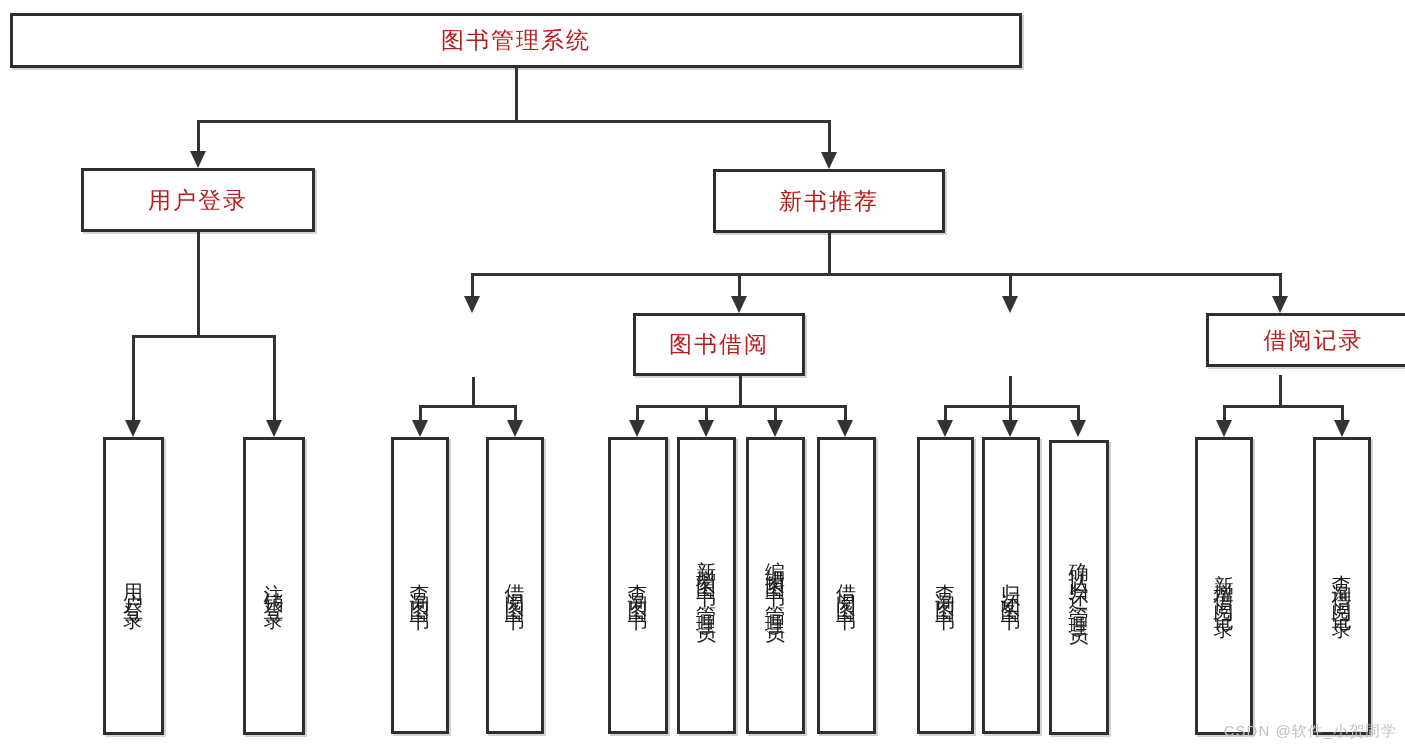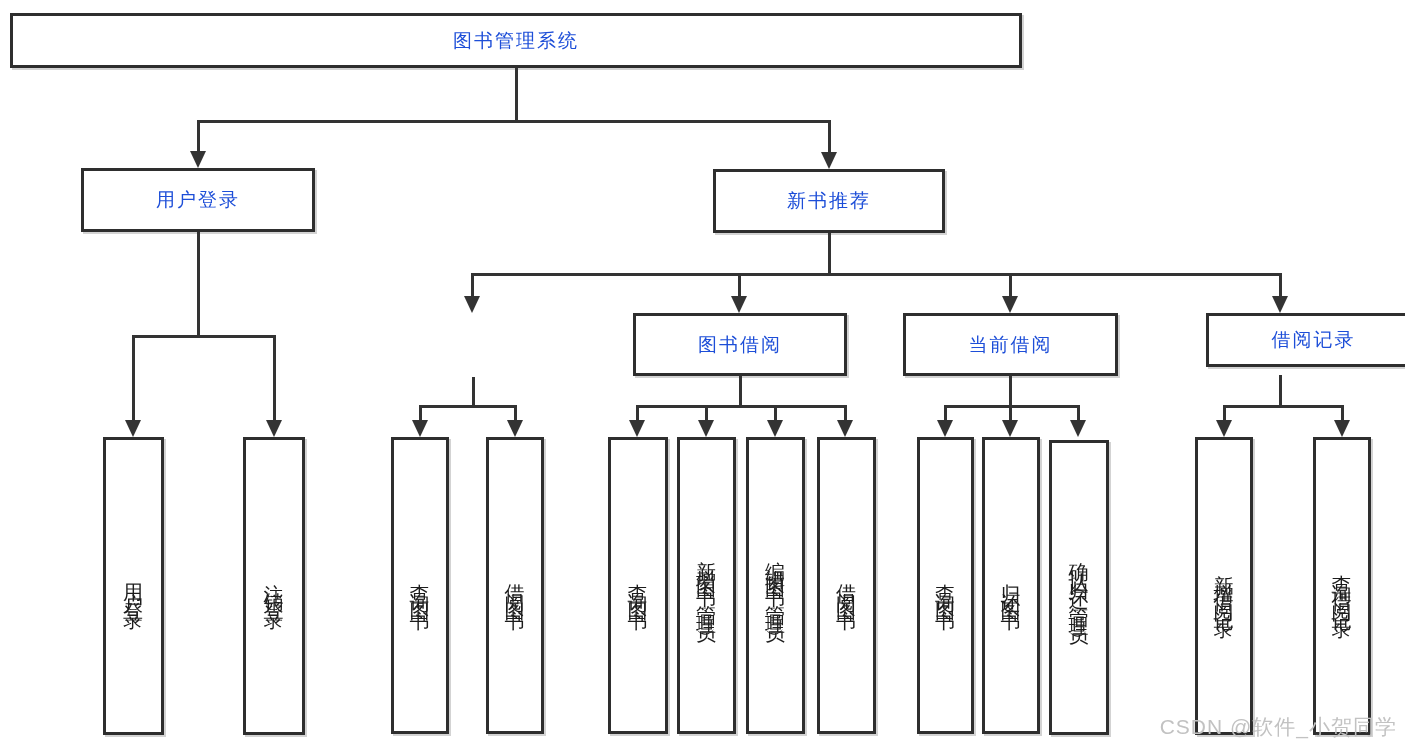--- a/index.html
+++ b/index.html
@@ -23,24 +23,24 @@
     position: absolute;
     box-sizing: border-box;
     border: 3px solid #2e2e2e;
     background: #ffffff;
     display: flex;
     align-items: center;
     justify-content: center;
     box-shadow: 2px 2px 0 rgba(130,130,130,0.35);
   }
   .node .lbl {
-    font-size: 19px;
+    font-size: 23px;
     letter-spacing: 2px;
     white-space: nowrap;
-    color: #1d4ed8;
+    color: #b91c1c;
     font-family: Liberation Mono, monospace;
   }
   .node .vlbl {
     writing-mode: vertical-rl;
     text-orientation: mixed;
     font-size: 20px;
     letter-spacing: 9px;
     line-height: 1;
     color: #1c1c1c;
   }
@@ -59,21 +59,21 @@
     width: 0;
     height: 0;
     border-left: 8px solid transparent;
     border-right: 8px solid transparent;
     border-top: 17px solid #333333;
   }
   .watermark {
     position: absolute;
     right: 8px;
     bottom: 6px;
-    font-size: 21px;
+    font-size: 15px;
     color: #c2c2c2;
     letter-spacing: 1px;
     white-space: nowrap;
     z-index: 10;
   }
 </style>
 </head>
 <body>
 
 <div class="stage">
@@ -107,25 +107,22 @@
   <div class="hline" style="left:471px;top:273px;width:811px"></div>
   <div class="vline" style="left:471px;top:273px;height:23px"></div>
   <div class="arrow" style="left:464px;top:296px"></div>
   <div class="vline" style="left:738px;top:273px;height:23px"></div>
   <div class="arrow" style="left:731px;top:296px"></div>
   <div class="vline" style="left:1009px;top:273px;height:23px"></div>
   <div class="arrow" style="left:1002px;top:296px"></div>
   <div class="vline" style="left:1279px;top:273px;height:23px"></div>
   <div class="arrow" style="left:1272px;top:296px"></div>
 
-  <div class="node" style="left:633px;top:313px;width:214px;height:63px">
+  <div class="node" style="left:633px;top:313px;width:172px;height:63px">
     <span class="lbl">图书借阅</span>
-  </div>
-  <div class="node" style="left:903px;top:313px;width:215px;height:63px">
-    <span class="lbl">当前借阅</span>
   </div>
   <div class="node" style="left:1206px;top:313px;width:215px;height:54px">
     <span class="lbl">借阅记录</span>
   </div>
 
   <div class="vline" style="left:472px;top:377px;height:28px"></div>
   <div class="hline" style="left:419px;top:405px;width:98px"></div>
   <div class="vline" style="left:419px;top:405px;height:15px"></div>
   <div class="arrow" style="left:412px;top:420px"></div>
   <div class="vline" style="left:514px;top:405px;height:15px"></div>

